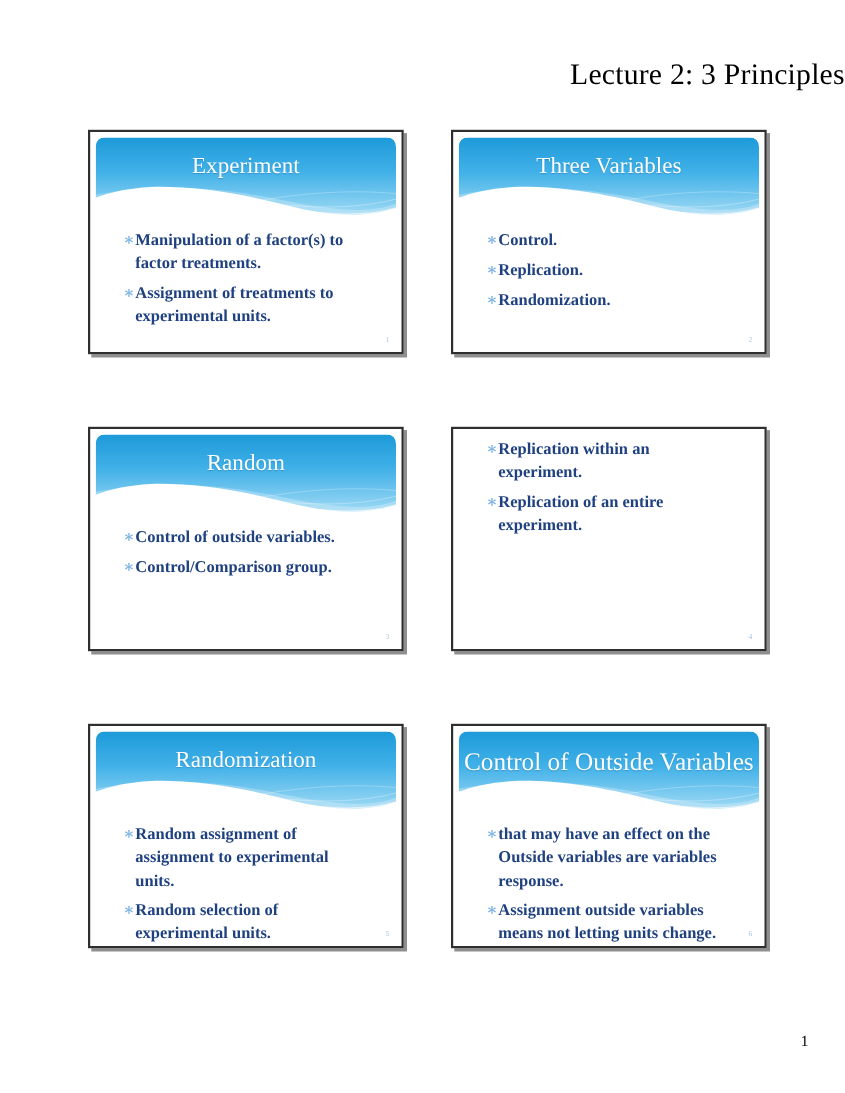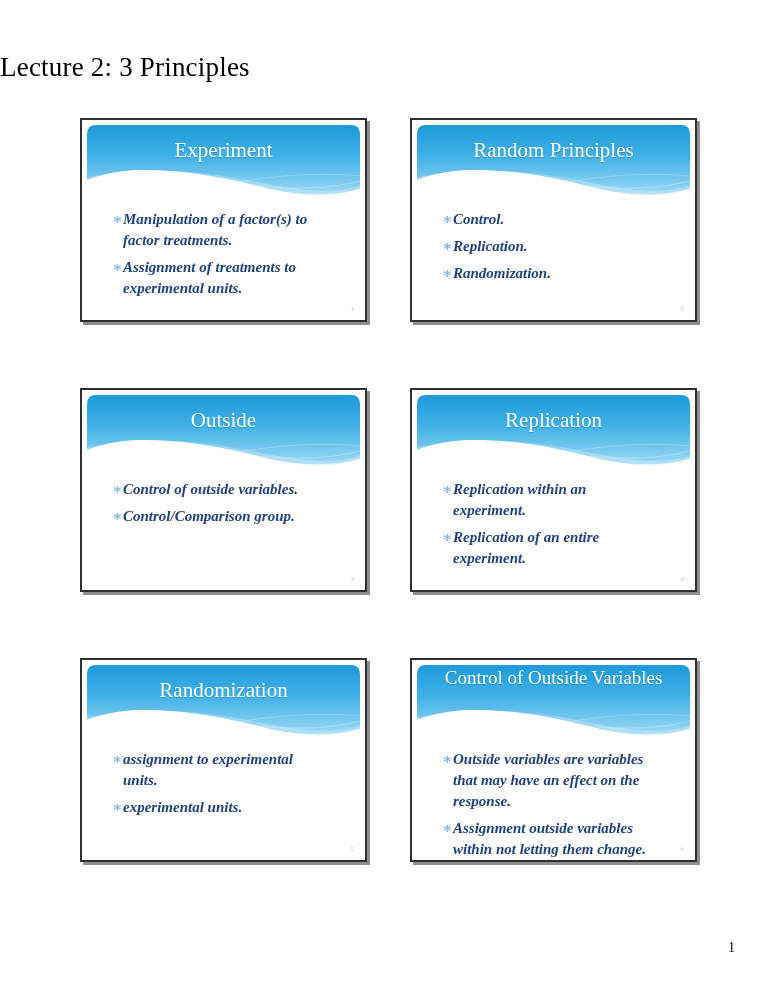--- a/index.html
+++ b/index.html
@@ -6,21 +6,21 @@
     margin: 0; padding: 0;
     width: 768px; height: 994px;
     background: #ffffff;
     overflow: hidden;
     font-family: "Liberation Serif", "DejaVu Serif", serif;
   }
   .page { position: relative; width: 768px; height: 994px; background: #fff; }
 
   .page-title {
     position: absolute; top: 52px; left: 0; width: 768px;
-    text-align: left; font-size: 27px; font-weight: 400;
+    text-align: right; font-size: 27px; font-weight: 400;
     color: #000; margin: 0; letter-spacing: 0.2px;
   }
 
   .grid {
     position: absolute; top: 118px; left: 80px;
     display: grid;
     grid-template-columns: 287px 287px;
     grid-auto-rows: 204px;
     column-gap: 43px; row-gap: 66px;
   }
@@ -37,32 +37,32 @@
   .hdr { position: relative; margin: 5px 5px 0 5px; height: 75px; }
   .hdr svg { display: block; width: 273px; height: 75px; }
 
   .slide-title {
     position: absolute; top: 13px; left: 0; right: 0;
     text-align: center;
     font-size: 21px; color: #ffffff;
     white-space: nowrap;
     text-shadow: 0 1px 1px rgba(0,60,110,0.25);
   }
-  .slide:nth-child(6) .slide-title { font-size: 19px; top: 2px; }
+  .slide:nth-child(6) .slide-title { font-size: 23px; top: 15px; }
 
   .slide-body {
     margin: 9px 8px 0 30px;
     font-size: 15px; font-weight: 600;
     color: #1f4180;
     line-height: 21px;
   }
   .bullet { display: flex; margin-bottom: 6px; }
   .mark { flex: 0 0 11px; width: 11px; color: #7ab2e2; }
   .txt { flex: 1; }
-  .txt .ln { display: block; font-style: italic; }
+  .txt .ln { display: block; }
 
   .slide-num {
     position: absolute; right: 11px; bottom: 7px;
     font-size: 7px; color: #a9c9ea;
   }
 
   .page-number {
     position: absolute; top: 940px; right: 33px;
     font-size: 14px; color: #000;
   }
@@ -116,21 +116,21 @@
           </div>
         </div>
     <div class="slide-num">1</div>
   </div>
 
   <div class="slide">
     <div class="hdr">
       <svg>
             <use href="#hdr-wave"></use>
           </svg>
-      <div class="slide-title">Random Principles</div>
+      <div class="slide-title">Three Variables</div>
     </div>
     <div class="slide-body">
           <div class="bullet">
             <span class="mark">∗</span>
             <span class="txt">
               <span class="ln">Control.</span>
             </span>
           </div>
           <div class="bullet">
             <span class="mark">∗</span>
@@ -146,46 +146,40 @@
           </div>
         </div>
     <div class="slide-num">2</div>
   </div>
 
   <div class="slide">
     <div class="hdr">
       <svg>
             <use href="#hdr-wave"></use>
           </svg>
-      <div class="slide-title">Outside</div>
+      <div class="slide-title">Random</div>
     </div>
     <div class="slide-body">
           <div class="bullet">
             <span class="mark">∗</span>
             <span class="txt">
               <span class="ln">Control of outside variables.</span>
             </span>
           </div>
           <div class="bullet">
             <span class="mark">∗</span>
             <span class="txt">
               <span class="ln">Control/Comparison group.</span>
             </span>
           </div>
         </div>
     <div class="slide-num">3</div>
   </div>
 
   <div class="slide">
-    <div class="hdr">
-      <svg>
-            <use href="#hdr-wave"></use>
-          </svg>
-      <div class="slide-title">Replication</div>
-    </div>
     <div class="slide-body">
           <div class="bullet">
             <span class="mark">∗</span>
             <span class="txt">
               <span class="ln">Replication within an</span>
               <span class="ln">experiment.</span>
             </span>
           </div>
           <div class="bullet">
             <span class="mark">∗</span>
@@ -202,55 +196,57 @@
     <div class="hdr">
       <svg>
             <use href="#hdr-wave"></use>
           </svg>
       <div class="slide-title">Randomization</div>
     </div>
     <div class="slide-body">
           <div class="bullet">
             <span class="mark">∗</span>
             <span class="txt">
+              <span class="ln">Random assignment of</span>
               <span class="ln">assignment to experimental</span>
               <span class="ln">units.</span>
             </span>
           </div>
           <div class="bullet">
             <span class="mark">∗</span>
             <span class="txt">
+              <span class="ln">Random selection of</span>
               <span class="ln">experimental units.</span>
             </span>
           </div>
         </div>
     <div class="slide-num">5</div>
   </div>
 
   <div class="slide">
     <div class="hdr">
       <svg>
             <use href="#hdr-wave"></use>
           </svg>
       <div class="slide-title">Control of Outside Variables</div>
     </div>
     <div class="slide-body">
           <div class="bullet">
             <span class="mark">∗</span>
             <span class="txt">
+              <span class="ln">that may have an effect on the</span>
               <span class="ln">Outside variables are variables</span>
-              <span class="ln">that may have an effect on the</span>
               <span class="ln">response.</span>
             </span>
           </div>
           <div class="bullet">
             <span class="mark">∗</span>
             <span class="txt">
               <span class="ln">Assignment outside variables</span>
-              <span class="ln">within not letting them change.</span>
+              <span class="ln">means not letting units change.</span>
             </span>
           </div>
         </div>
     <div class="slide-num">6</div>
   </div>
 </div>
   <div class="page-number">1</div>
 </div>
 
 </body></html>

